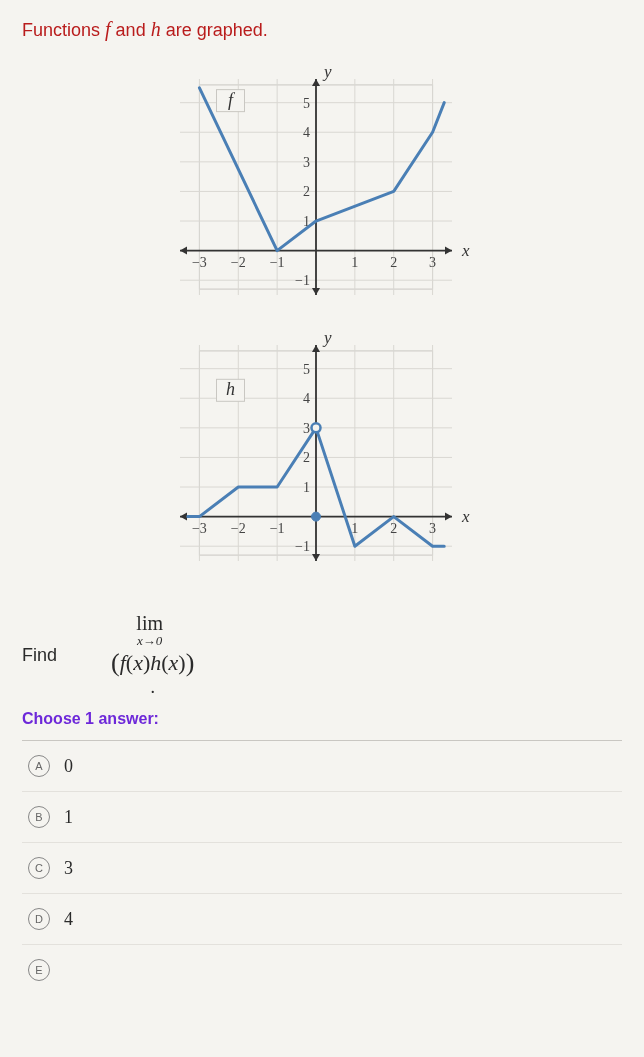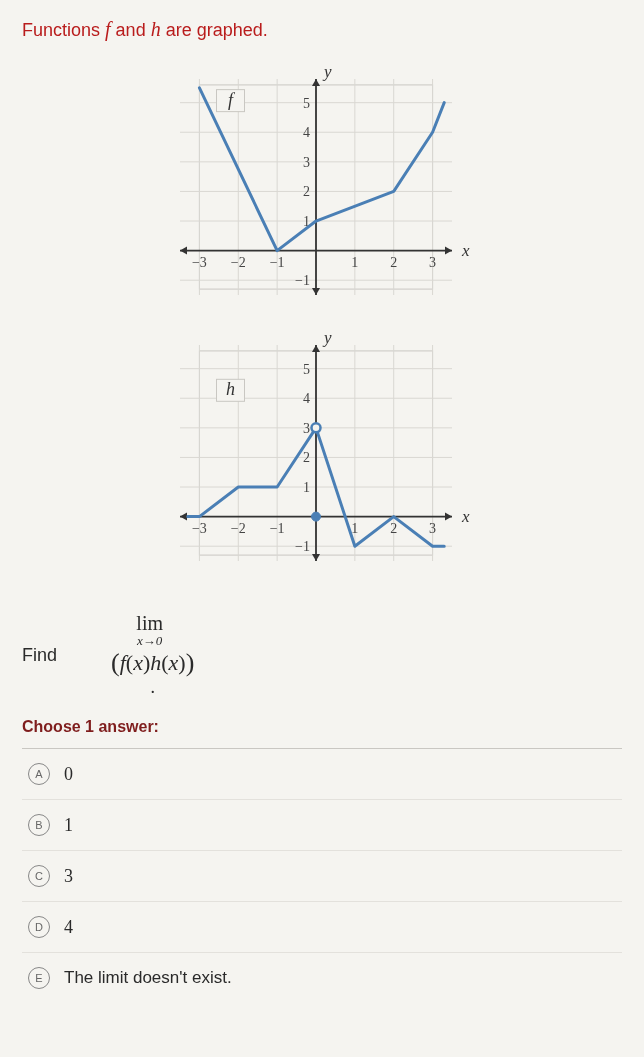--- a/index.html
+++ b/index.html
@@ -24,21 +24,21 @@
   .find-line { margin-top: 28px; font-size: 18px; color: #2a2a2a; display: flex; align-items: center; gap: 48px; }
   .find-line .txt { font-family: inherit; }
   .math { font-family: Georgia, "Times New Roman", serif; font-style: normal; display: inline-flex; align-items: center; margin: 0 6px; flex-direction: column; }
   .lim { display: inline-flex; flex-direction: column; align-items: center; margin-right: 6px; }
   .lim .top { font-size: 20px; line-height: 1; }
   .lim .bot { font-size: 13px; font-style: italic; line-height: 1; margin-top: 1px; }
   .expr { font-size: 22px; font-style: italic; }
   .expr .paren { font-style: normal; font-size: 26px; position: relative; top: 1px; }
   .expr .innerp { font-style: normal; }
 
-  .choose { margin-top: 20px; font-size: 16px; font-weight: 600; color: #7f1d1d; }
+  .choose { margin-top: 12px; font-size: 16px; font-weight: 600; color: #6d28d9; }
 
   .answers { margin-top: 12px; border-top: 1px solid #c9c7c2; }
   .answer-row {
     display: flex; align-items: center; gap: 14px;
     padding: 14px 6px; border-bottom: 1px solid #e3e1dc;
     cursor: pointer;
   }
   .answer-row:last-child { border-bottom: none; }
   .radio {
     width: 22px; height: 22px; border-radius: 50%;
@@ -171,15 +171,14 @@
     <div class="answer-row">
       <div class="radio">C</div>
       <div class="answer-text">3</div>
     </div>
     <div class="answer-row">
       <div class="radio">D</div>
       <div class="answer-text">4</div>
     </div>
     <div class="answer-row">
       <div class="radio">E</div>
-      <div class="answer-text words">The limit doesn't exist.</div>
     </div>
   </div>
 
 </body></html>

